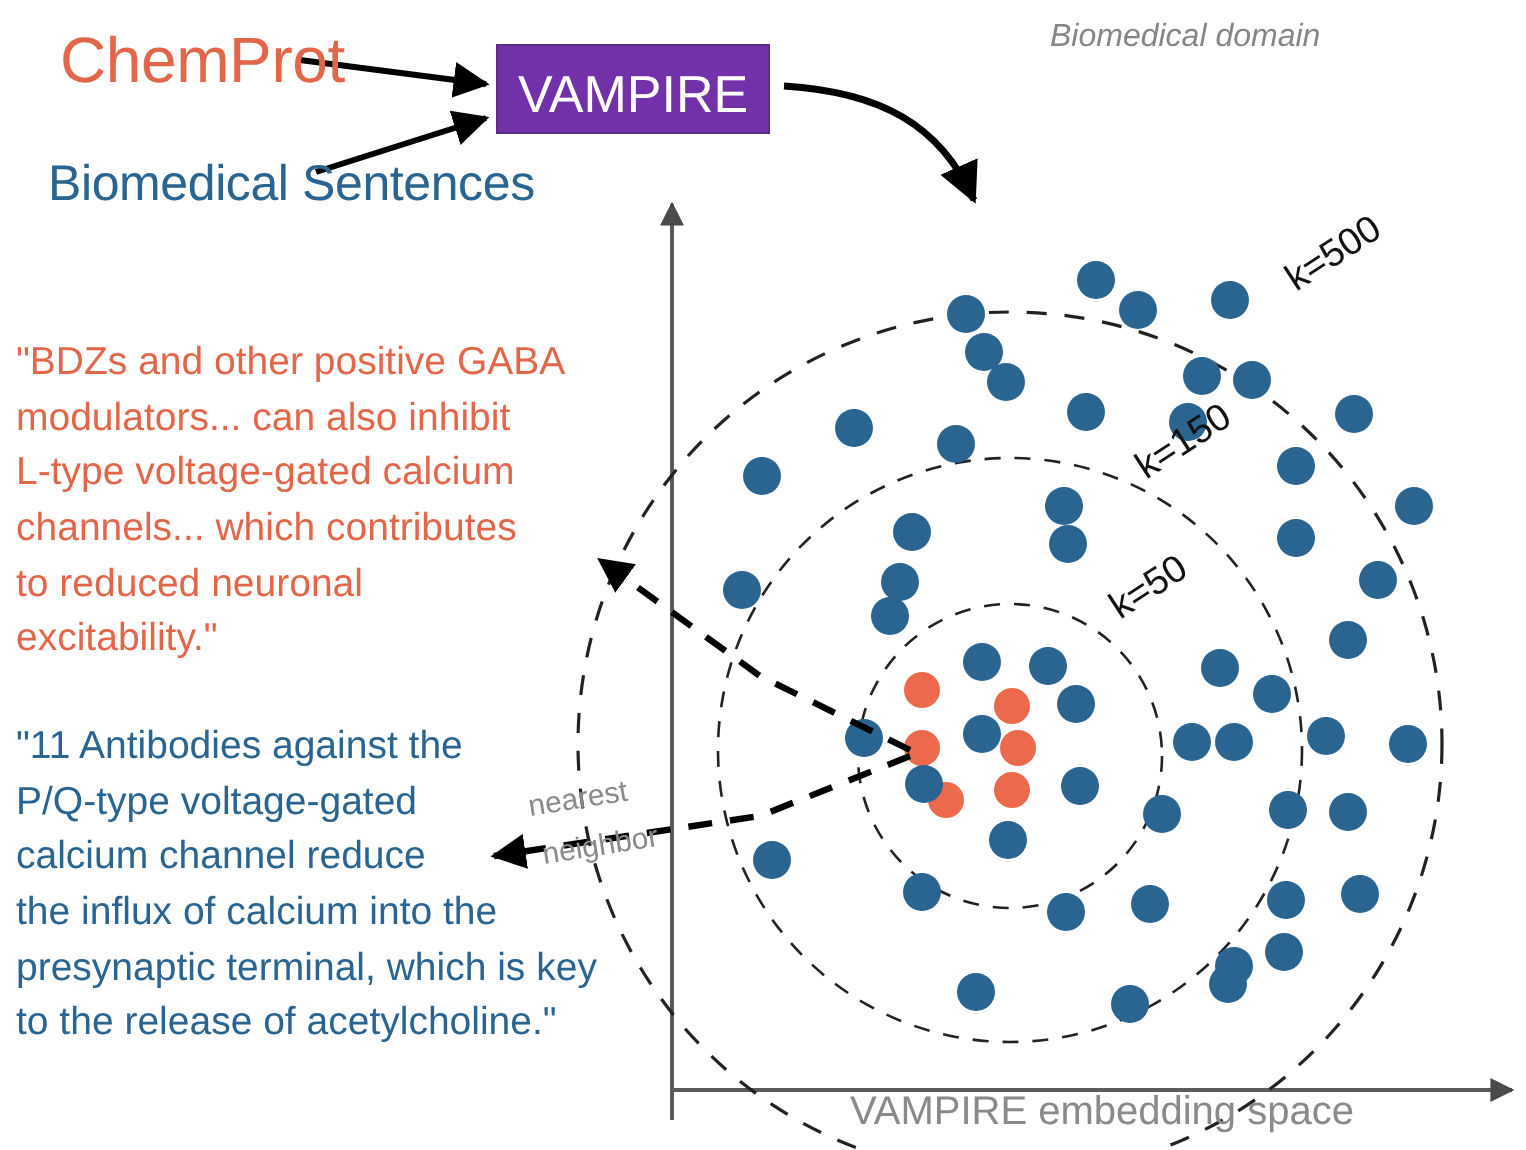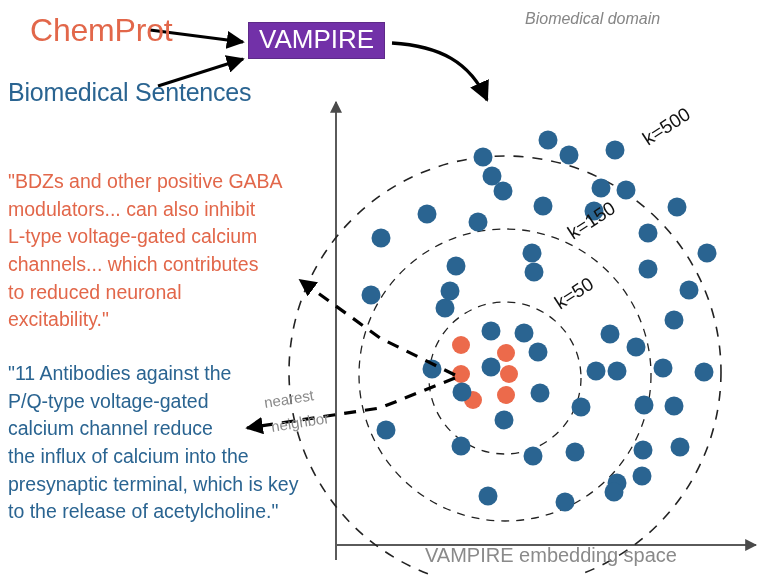--- a/index.html
+++ b/index.html
@@ -23,34 +23,34 @@
   
   #chemprot-label {
     left: 30px;
     top: 12px;
     font-size: 32px;
     color: #e2674a;
     letter-spacing: -0.2px;
     white-space: nowrap;
   }
   #biomed-sentences-label {
-    left: 8px;
+    left: 24px;
     top: 78px;
     font-size: 25px;
     color: #2a6491;
     letter-spacing: -0.2px;
     white-space: nowrap;
   }
   #vampire-box {
     left: 248px;
     top: 22px;
     background: #7231a8;
     color: #ffffff;
     font-size: 26px;
-    padding: 3px 10px 5px 10px;
+    padding: 11px 10px 5px 10px;
     line-height: 1.04;
     white-space: nowrap;
     border: 1px solid #5d2a88;
   }
   #domain-title {
     left: 499px;
     top: 10px;
     font-size: 16px;
     font-style: italic;
     color: #868686;

